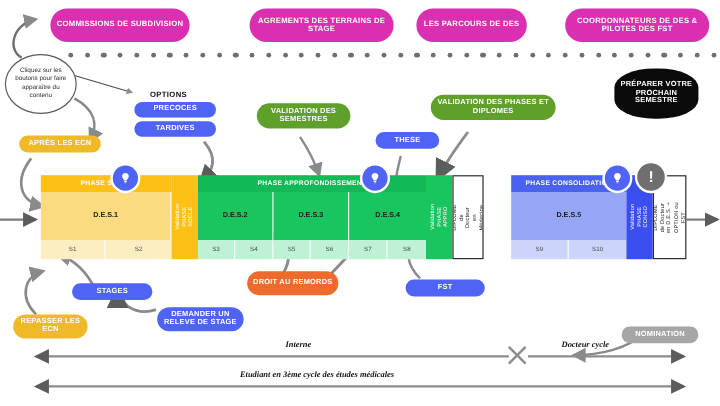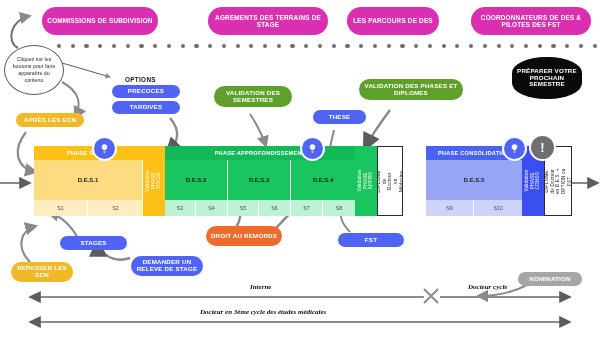--- a/index.html
+++ b/index.html
@@ -305,19 +305,19 @@
       <path d="M12 2.5a6.2 6.2 0 0 0-3.6 11.3c.6.45.95 1.1.95 1.8v.4h5.3v-.4c0-.7.35-1.35.95-1.8A6.2 6.2 0 0 0 12 2.5z" fill="#ffffff"></path>
       <rect x="9.4" y="17.2" width="5.2" height="1.5" rx="0.7" fill="#ffffff"></rect>
       <rect x="10.2" y="19.6" width="3.6" height="1.5" rx="0.7" fill="#ffffff"></rect>
     </svg>
   </div>
 
   <div class="badge excl" style="left:531px;top:136px;width:23px;height:23px;font-size:13px;line-height:1;">
     <span>!</span>
   </div>
 
-  <div class="axis-lbl" style="left:250px;top:283px;">Interne</div>
+  <div class="axis-lbl" style="left:238px;top:283px;">Interne</div>
 
   <div class="axis-lbl" style="left:468px;top:283px;">Docteur cycle</div>
 
-  <div class="axis-lbl" style="left:200px;top:308px;">Docteur en 3ème cycle des études médicales</div>
+  <div class="axis-lbl" style="left:200px;top:308px;">Etudiant en 3ème cycle des études médicales</div>
 
 </div>
 
 </body></html>

